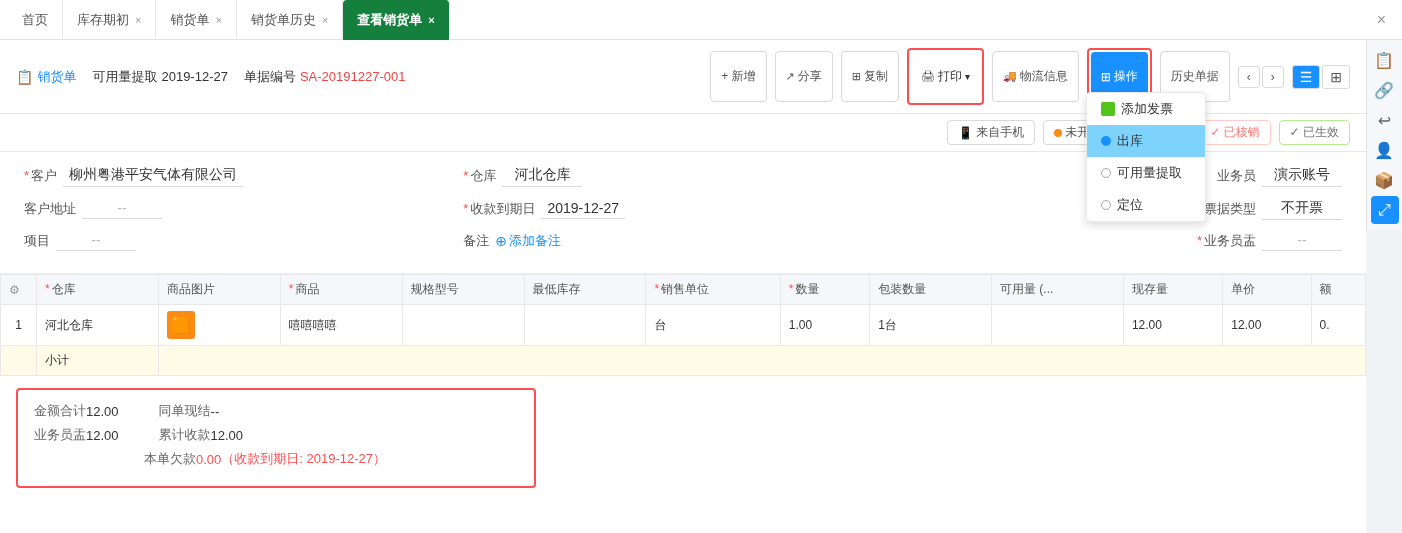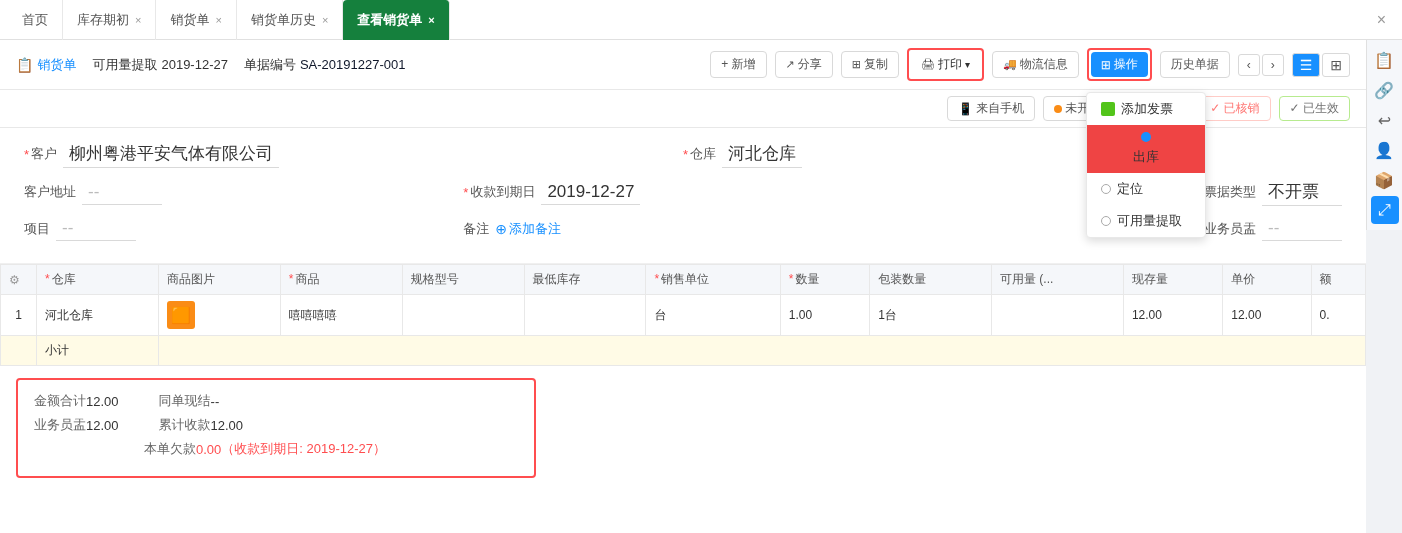--- a/index.html
+++ b/index.html
@@ -47,21 +47,21 @@
       display: flex; align-items: center; color: #1890ff; font-size: 13px; margin-right: 16px;
     }
     .doc-title .icon { margin-right: 4px; }
     .doc-meta { display: flex; align-items: center; gap: 16px; color: #333; font-size: 13px; }
     .doc-meta-item { display: flex; align-items: center; gap: 4px; }
     .doc-actions {
       margin-left: auto; display: flex; align-items: center; gap: 8px;
     }
     .action-btn {
       display: flex; align-items: center; gap: 3px;
-      padding: 4px 10px; border: 1px solid #d9d9d9;
+      padding: 16px 10px; border: 1px solid #d9d9d9;
       border-radius: 4px; background: #fff; cursor: pointer;
       font-size: 12px; color: #555; white-space: nowrap;
     }
     .action-btn.print-active {
       border: 2px solid #ff4d4f; color: #333;
     }
     .action-btn.operations {
       background: #1890ff; color: #fff; border-color: #1890ff;
     }
     .status-badge {
@@ -93,22 +93,22 @@
       display: flex; align-items: center; margin-bottom: 10px; gap: 0;
     }
     .form-field {
       display: flex; align-items: center; flex: 1; min-width: 0;
     }
     .form-label {
       color: #555; font-size: 13px; white-space: nowrap; margin-right: 6px;
     }
     .required-star { color: #ff4d4f; margin-right: 2px; }
     .form-value {
-      color: #333; font-size: 17px; border-bottom: 1px solid #d9d9d9;
-      padding: 2px 6px; min-width: 80px; cursor: pointer;
+      color: #333; font-size: 14px; border-bottom: 1px solid #d9d9d9;
+      padding: 2px 6px; min-width: 80px; cursor: pointer; text-align: center;
     }
     .form-value.empty { color: #bbb; }
     .add-note-btn {
       color: #1890ff; cursor: pointer; display: flex; align-items: center; gap: 2px;
     }
 
     
     .table-container {
       padding: 0 0; overflow-x: auto;
     }
@@ -237,21 +237,21 @@
         <span class="icon" style="font-size:14px;">📋</span>
         <span>销货单</span>
       </div>
       <div class="doc-meta">
         <div class="doc-meta-item">
           <span>可用量提取</span>
           <span style="color:#333; font-weight:500;">2019-12-27</span>
         </div>
         <div class="doc-meta-item">
           <span>单据编号</span>
-          <span style="color:#0f172a; font-weight:500;">SA-20191227-001</span>
+          <span style="color:#ef4444; font-weight:500;">SA-20191227-001</span>
         </div>
       </div>
       <div class="doc-actions">
         <button class="action-btn">
           <span>+ 新增</span>
         </button>
         <button class="action-btn">
           <span style="font-size:11px;">↗</span>
           <span>分享</span>
         </button>
@@ -315,20 +315,24 @@
       <div class="form-row">
         <div class="form-field">
           <span class="required-star">*</span>
           <span class="form-label">客户</span>
           <span class="form-value">柳州粤港平安气体有限公司</span>
         </div>
         <div class="form-field">
           <span class="required-star">*</span>
           <span class="form-label">仓库</span>
           <span class="form-value">河北仓库</span>
+        </div>
+        <div class="form-field" style="justify-content:flex-end;">
+          <span class="form-label">业务员</span>
+          <span class="form-value">演示账号</span>
         </div>
       </div>
       <div class="form-row">
         <div class="form-field">
           <span class="form-label">客户地址</span>
           <span class="form-value empty">--</span>
         </div>
         <div class="form-field">
           <span class="required-star">*</span>
           <span class="form-label">收款到期日</span>
@@ -447,27 +451,27 @@
     <div class="right-icon">👤</div>
     <div class="right-icon">📦</div>
     <div class="right-icon active" style="margin-top:auto;">⤢</div>
   </div>
 
   <div class="dropdown-menu">
     <div class="dropdown-menu-item">
       <div class="menu-icon-square"></div>
       <span>添加发票</span>
     </div>
-    <div class="dropdown-menu-item" style="background:#ef4444;flex-direction:column;">
+    <div class="dropdown-menu-item" style="background:#7dd3fc;">
       <div class="menu-icon-circle-blue"></div>
       <span>出库</span>
+    </div>
+    <div class="dropdown-menu-item">
+      <div style="width:10px; height:10px; border-radius:50%; border:1px solid #aaa; display:inline-block;"></div>
+      <span>可用量提取</span>
     </div>
     <div class="dropdown-menu-item">
       <div style="width:10px; height:10px; border-radius:50%; border:1px solid #aaa; display:inline-block;"></div>
       <span>定位</span>
     </div>
-    <div class="dropdown-menu-item">
-      <div style="width:10px; height:10px; border-radius:50%; border:1px solid #aaa; display:inline-block;"></div>
-      <span>可用量提取</span>
-    </div>
   </div>
 
 </div>
 
 </body></html>

